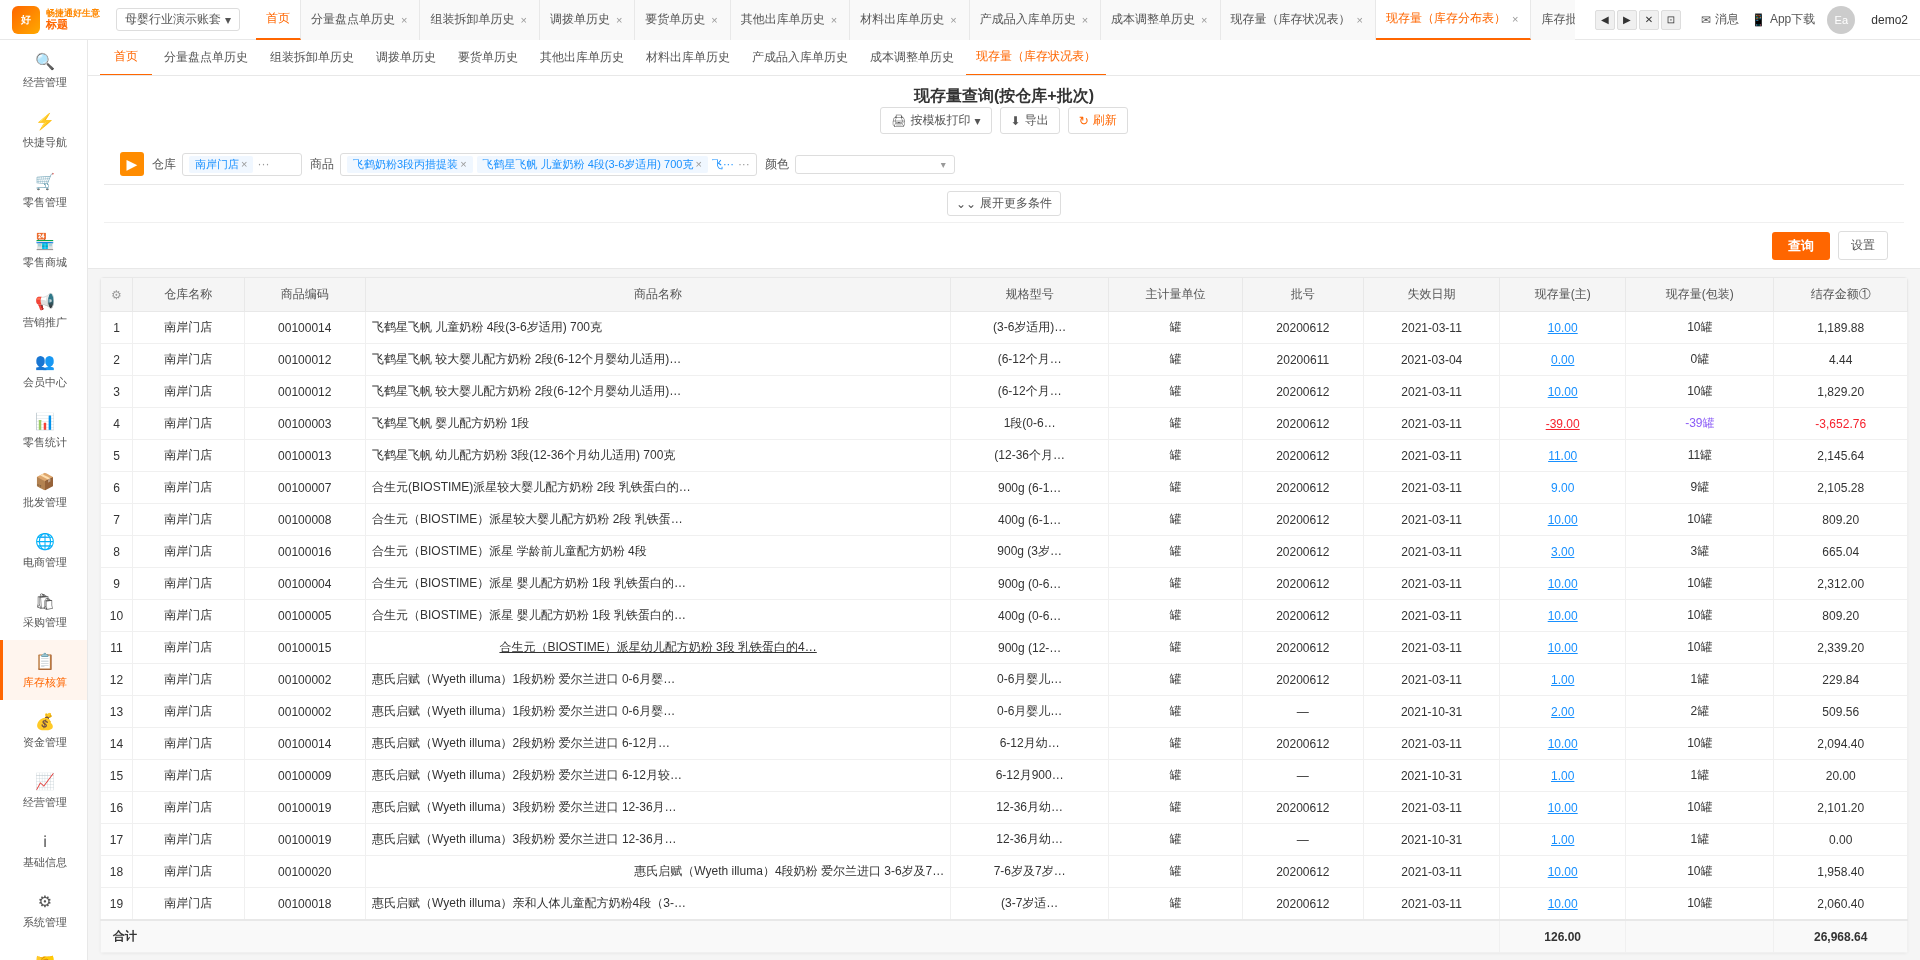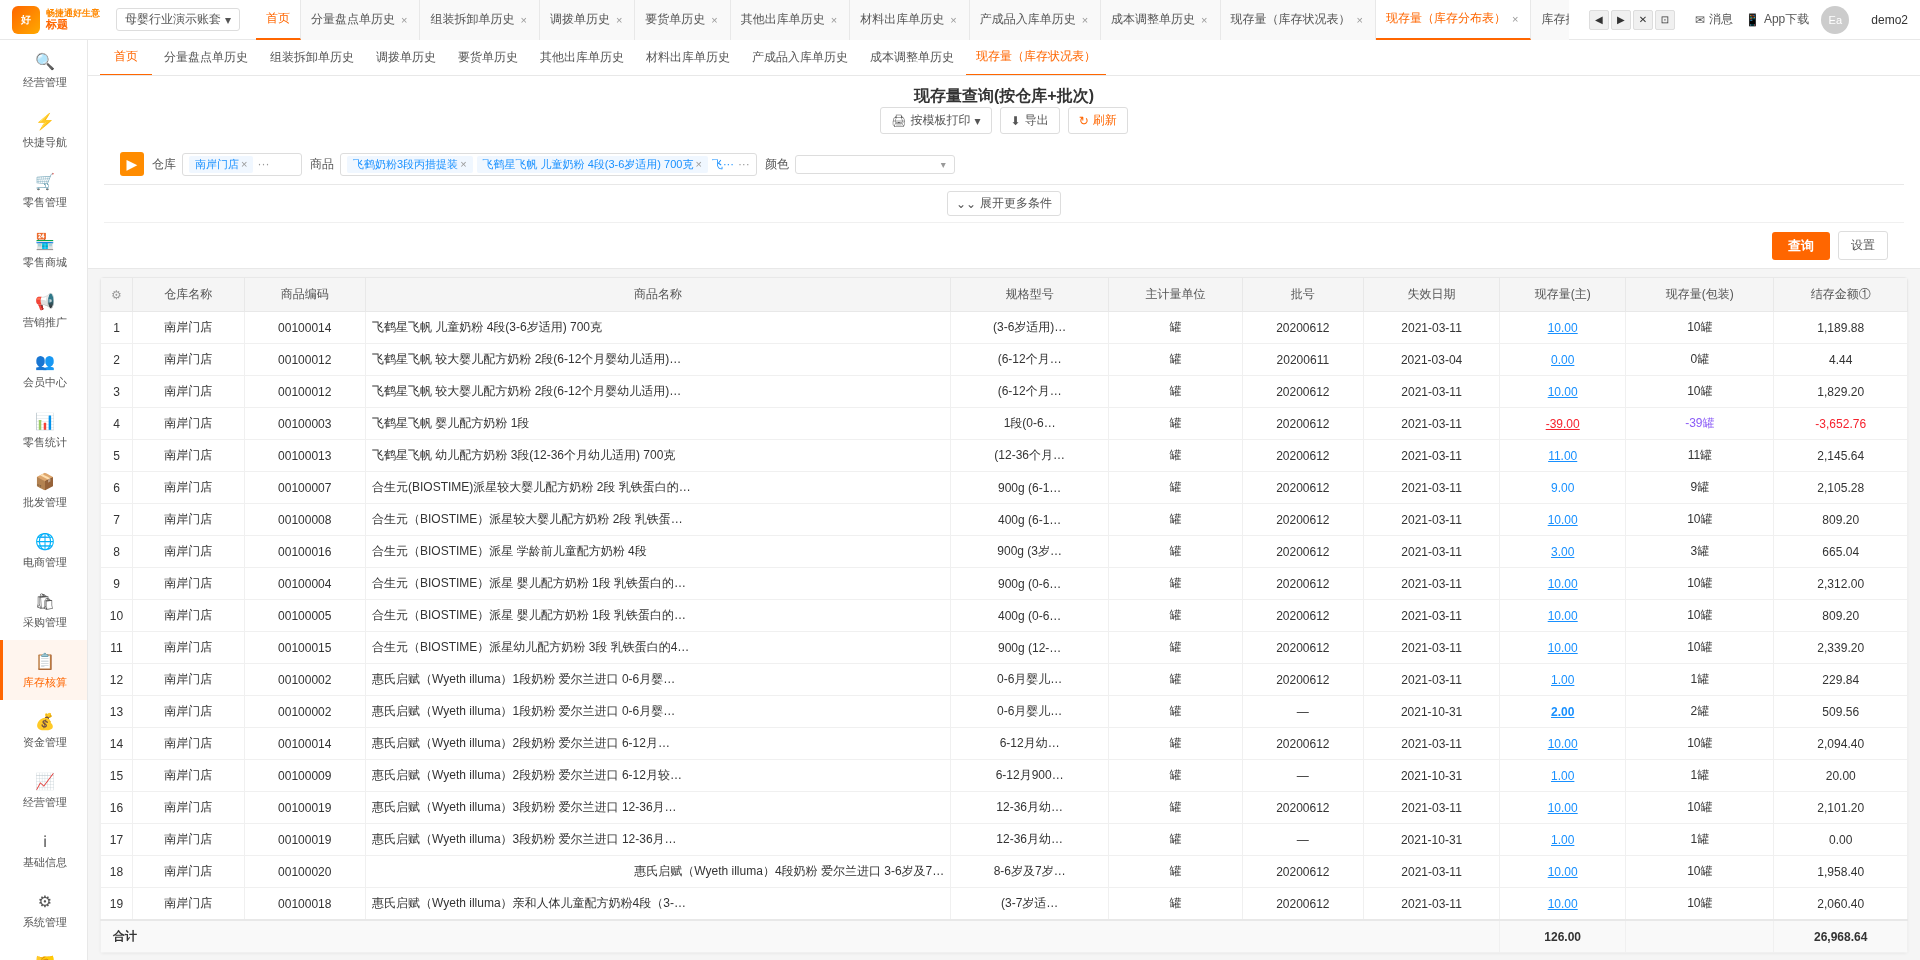--- a/index.html
+++ b/index.html
@@ -124,21 +124,21 @@
 
   <div class="top-actions">
     <div class="top-action-btn">
       <span>✉</span>
       <span>消息</span>
     </div>
     <div class="top-action-btn">
       <span>📱</span>
       <span>App下载</span>
     </div>
-    <div style="display:flex;align-items:center;gap:22px;cursor:pointer;">
+    <div style="display:flex;align-items:center;gap:16px;cursor:pointer;">
       <div class="user-avatar">
         <span>Ea</span>
       </div>
       <span>demo2</span>
     </div>
   </div>
 </div>
 
 <div class="main-layout">
 
@@ -446,21 +446,21 @@
     <td>20200612</td>
     <td>2021-03-11</td>
     <td style="text-decoration:underline;cursor:pointer;color:#1890ff;">10.00</td>
     <td style="">10罐</td>
     <td style="">809.20</td>
   </tr>
               <tr>
     <td>11</td>
     <td>南岸门店</td>
     <td>00100015</td>
-    <td style="text-align:left;max-width:320px;overflow:hidden;text-overflow:ellipsis;">合生元（BIOSTIME）派星幼儿配方奶粉 3段 乳铁蛋白的4…</td>
+    <td style="text-align:center;max-width:320px;overflow:hidden;text-overflow:ellipsis;text-decoration:underline;">合生元（BIOSTIME）派星幼儿配方奶粉 3段 乳铁蛋白的4…</td>
     <td>900g (12-…</td>
     <td>罐</td>
     <td>20200612</td>
     <td>2021-03-11</td>
     <td style="text-decoration:underline;cursor:pointer;color:#1890ff;">10.00</td>
     <td style="">10罐</td>
     <td style="">2,339.20</td>
   </tr>
               <tr>
     <td>12</td>
@@ -477,21 +477,21 @@
   </tr>
               <tr>
     <td>13</td>
     <td>南岸门店</td>
     <td>00100002</td>
     <td style="text-align:left;max-width:320px;overflow:hidden;text-overflow:ellipsis;">惠氏启赋（Wyeth illuma）1段奶粉 爱尔兰进口 0-6月婴…</td>
     <td>0-6月婴儿…</td>
     <td>罐</td>
     <td>—</td>
     <td>2021-10-31</td>
-    <td style="text-decoration:underline;cursor:pointer;color:#1890ff;font-weight:bold;">2.00</td>
+    <td style="text-decoration:underline;cursor:pointer;color:#1890ff;">2.00</td>
     <td style="">2罐</td>
     <td style="">509.56</td>
   </tr>
               <tr>
     <td>14</td>
     <td>南岸门店</td>
     <td>00100014</td>
     <td style="text-align:left;max-width:320px;overflow:hidden;text-overflow:ellipsis;">惠氏启赋（Wyeth illuma）2段奶粉 爱尔兰进口 6-12月…</td>
     <td>6-12月幼…</td>
     <td>罐</td>
@@ -538,21 +538,21 @@
     <td>2021-10-31</td>
     <td style="text-decoration:underline;cursor:pointer;color:#1890ff;">1.00</td>
     <td style="">1罐</td>
     <td style="">0.00</td>
   </tr>
               <tr>
     <td>18</td>
     <td>南岸门店</td>
     <td>00100020</td>
     <td style="text-align:right;max-width:320px;overflow:hidden;text-overflow:ellipsis;">惠氏启赋（Wyeth illuma）4段奶粉 爱尔兰进口 3-6岁及7…</td>
-    <td>8-6岁及7岁…</td>
+    <td>7-6岁及7岁…</td>
     <td>罐</td>
     <td>20200612</td>
     <td>2021-03-11</td>
     <td style="text-decoration:underline;cursor:pointer;color:#1890ff;">10.00</td>
     <td style="">10罐</td>
     <td style="">1,958.40</td>
   </tr>
               <tr>
     <td>19</td>
     <td>南岸门店</td>

